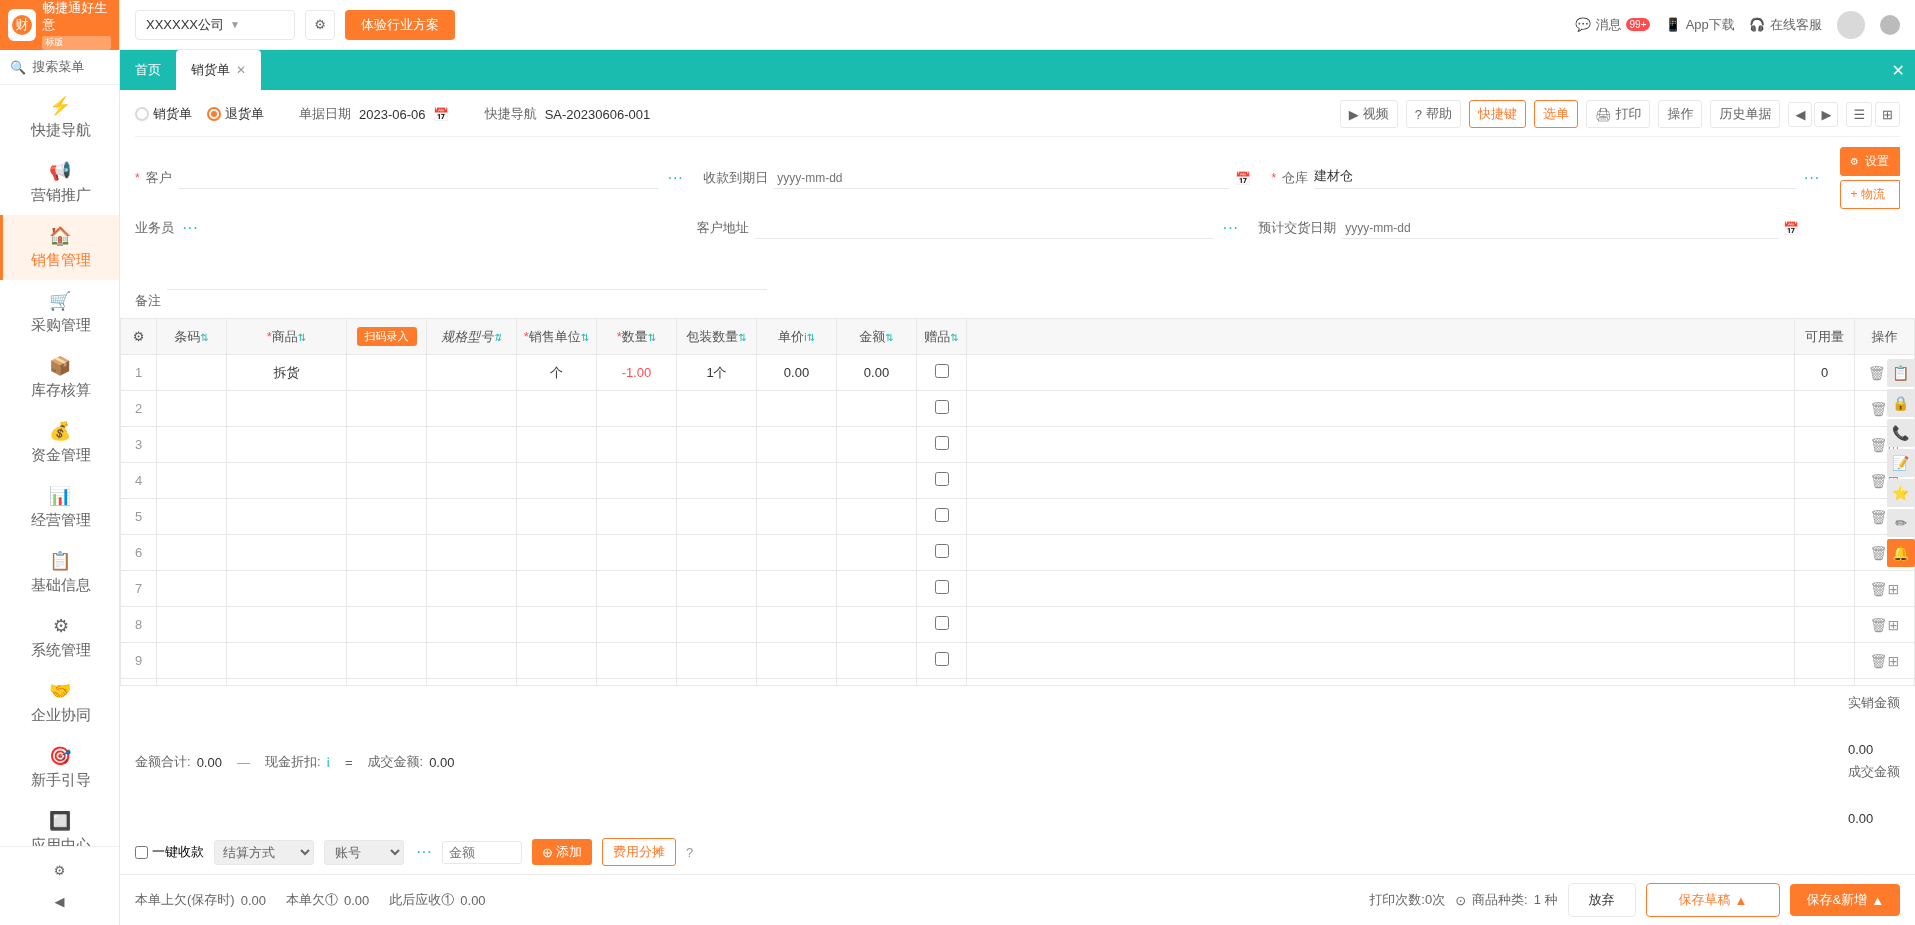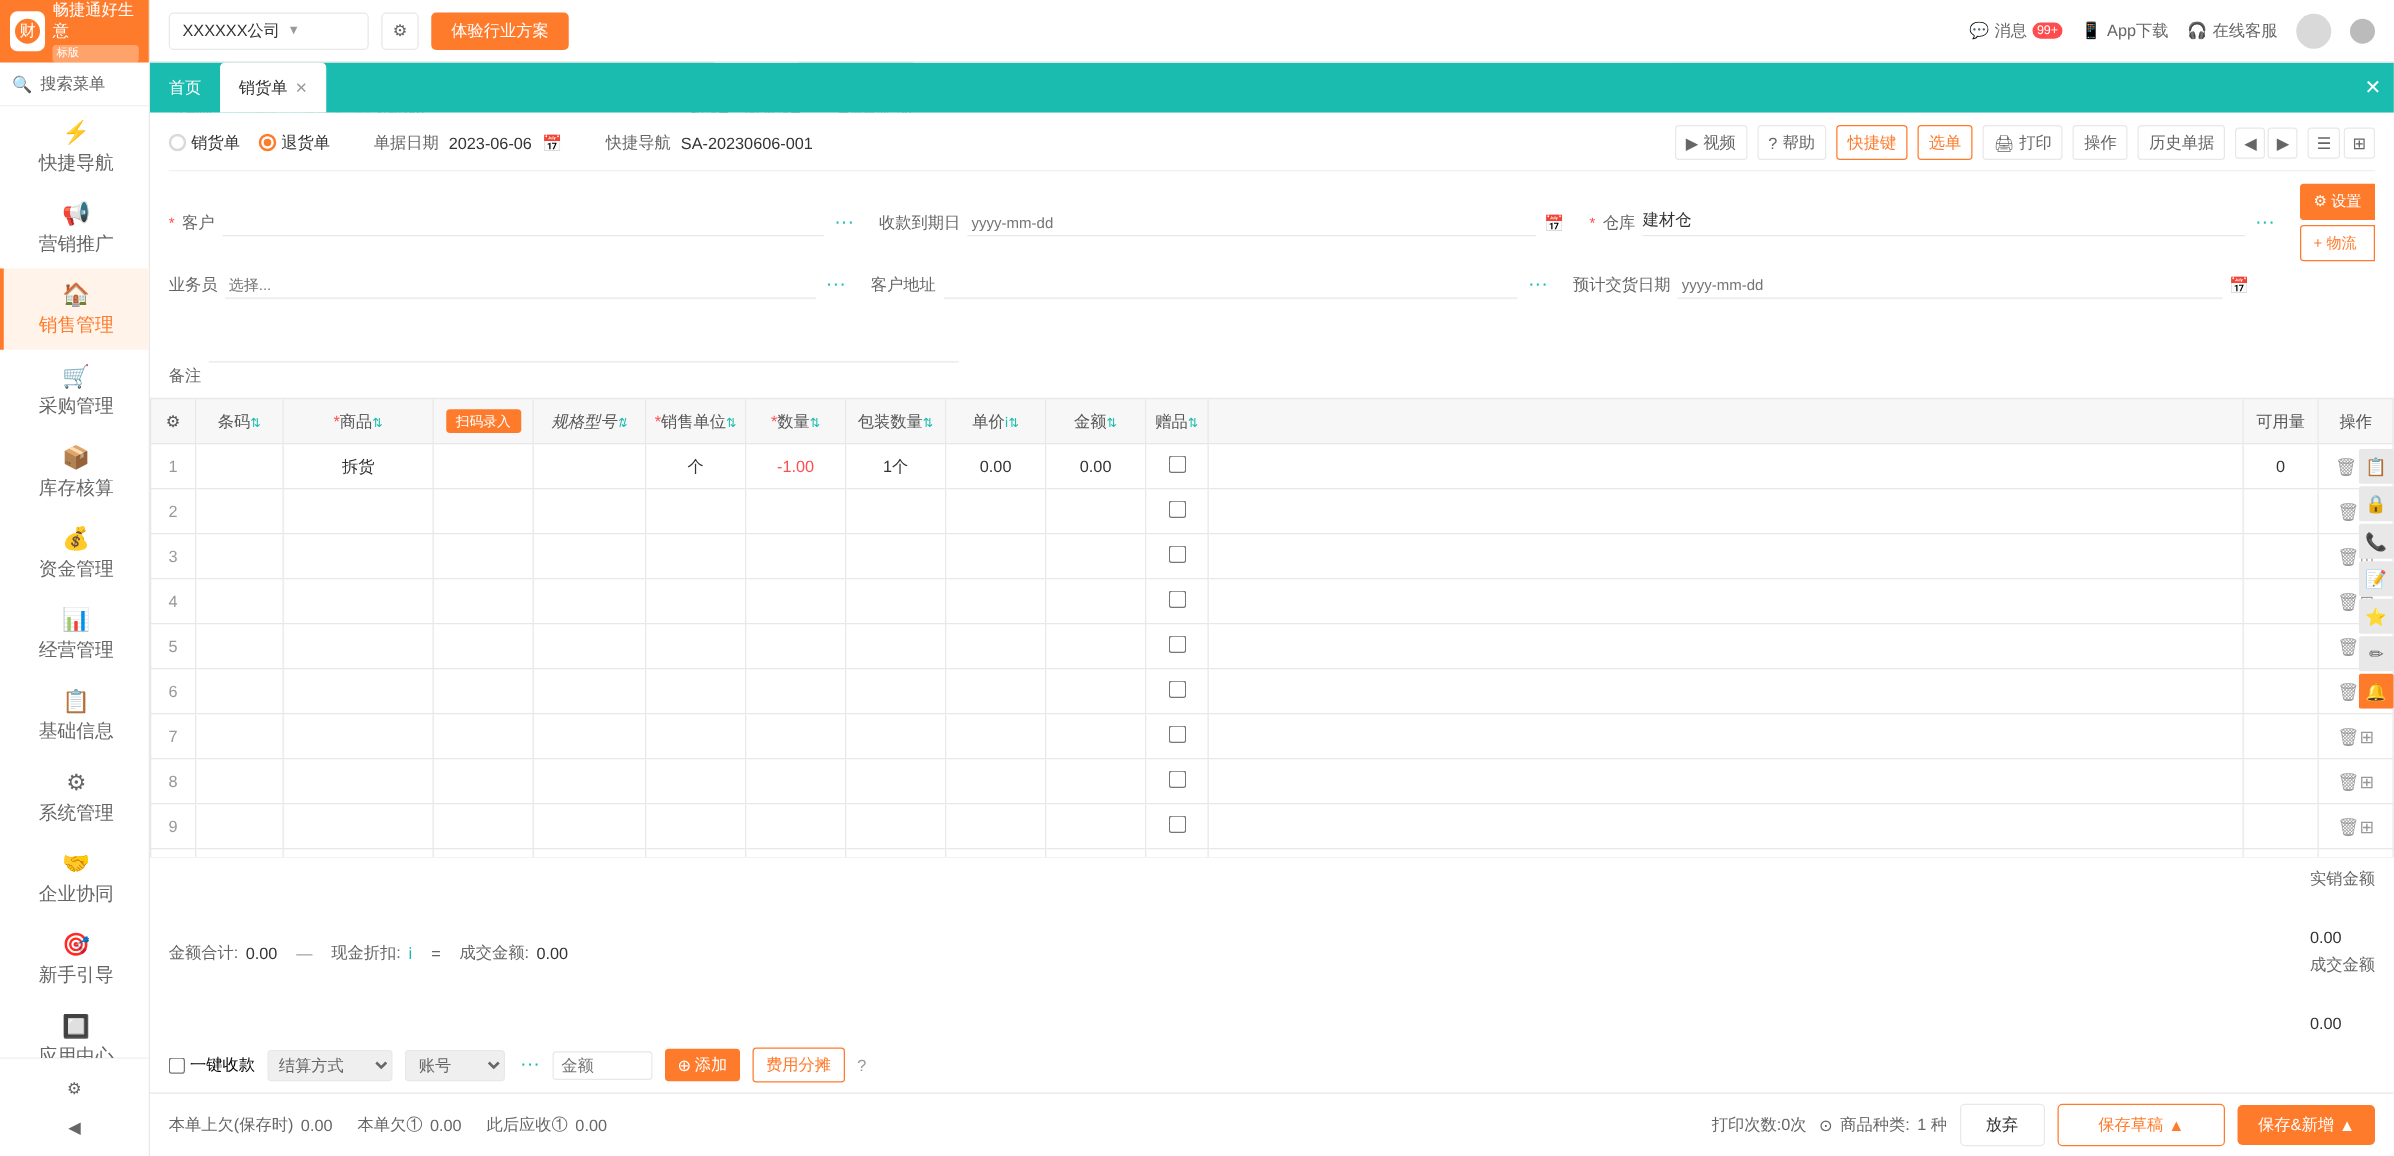--- a/index.html
+++ b/index.html
@@ -116,21 +116,21 @@
     }
     .toolbar-btn.primary { color: #ff7b2c; border-color: #ff7b2c; }
     .nav-arrows { display: flex; gap: 2px; }
     .nav-arrow { padding: 4px 6px; border: 1px solid #e8e8e8; border-radius: 3px; cursor: pointer; color: #666; }
     .field-dots { color: #1abcb0; cursor: pointer; font-size: 16px; margin-left: 2px; }
     .field-calendar { color: #1abcb0; cursor: pointer; }
     .side-btn {
       padding: 5px 10px; border-radius: 3px 0 0 3px; cursor: pointer; font-size: 12px;
       white-space: nowrap; display: flex; align-items: center; gap: 4px;
     }
-    .side-btn.settings { background: #ff7b2c; color: #fff; border: 1px solid #ff7b2c; }
+    .side-btn.settings { background: #ff7b2c; color: #fff; border: 1px solid #ff7b2c; font-family: Liberation Mono, monospace; }
     .side-btn.logistics { background: #fff; color: #ff7b2c; border: 1px solid #ff7b2c; }
 
     
     .right-float {
       position: fixed; right: 0; top: 50%; transform: translateY(-50%);
       display: flex; flex-direction: column; gap: 2px; z-index: 200;
     }
     .rfloat-btn {
       width: 28px; height: 28px; background: #e8e8e8; display: flex; align-items: center;
       justify-content: center; cursor: pointer; color: #666; font-size: 14px; border-radius: 2px;
@@ -435,21 +435,20 @@
       </div>
       <div style="display:flex; flex-direction:column; gap:4px;">
         <button class="side-btn settings">⚙ 设置</button>
         <button class="side-btn logistics">+ 物流</button>
       </div>
     </div>
 
     <div style="display:flex; gap:20px; margin-bottom:8px; align-items:center;">
       <div style="flex:1; display:flex; align-items:center; gap:6px;">
         <span style="color:#666; white-space:nowrap;">业务员</span>
-        <input type="text" style="flex: 1 1 0%; border-top: none; border-right: none; border-left: none; border-image: initial; border-bottom: 1px solid rgb(232, 232, 232); padding: 3px; outline: none; color: rgb(170, 170, 170); font-size: 12px;" placeholder="选择...">
         <span class="field-dots">···</span>
       </div>
       <div style="flex:1; display:flex; align-items:center; gap:6px;">
         <span style="color:#666; white-space:nowrap;">客户地址</span>
         <div style="flex:1; border-bottom:1px solid #e8e8e8; min-height:22px;"></div>
         <span class="field-dots">···</span>
       </div>
       <div style="flex:1; display:flex; align-items:center; gap:6px;">
         <span style="color:#666; white-space:nowrap;">预计交货日期</span>
         <input type="text" style="flex: 1 1 0%; border-top: none; border-right: none; border-left: none; border-image: initial; border-bottom: 1px solid rgb(232, 232, 232); padding: 3px; outline: none; color: rgb(204, 204, 204); font-size: 12px;" placeholder="yyyy-mm-dd">

